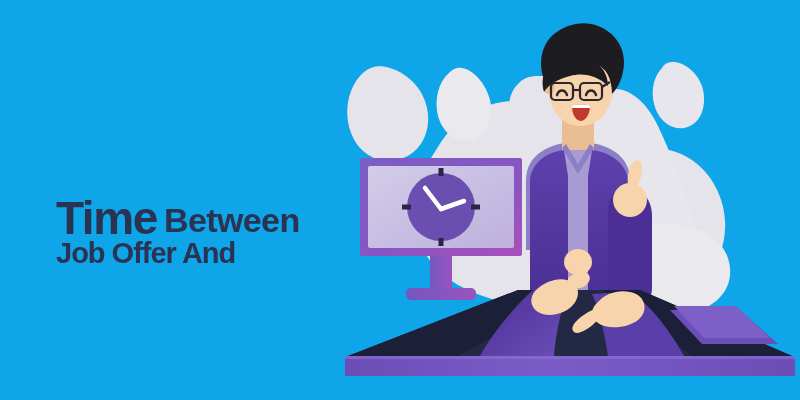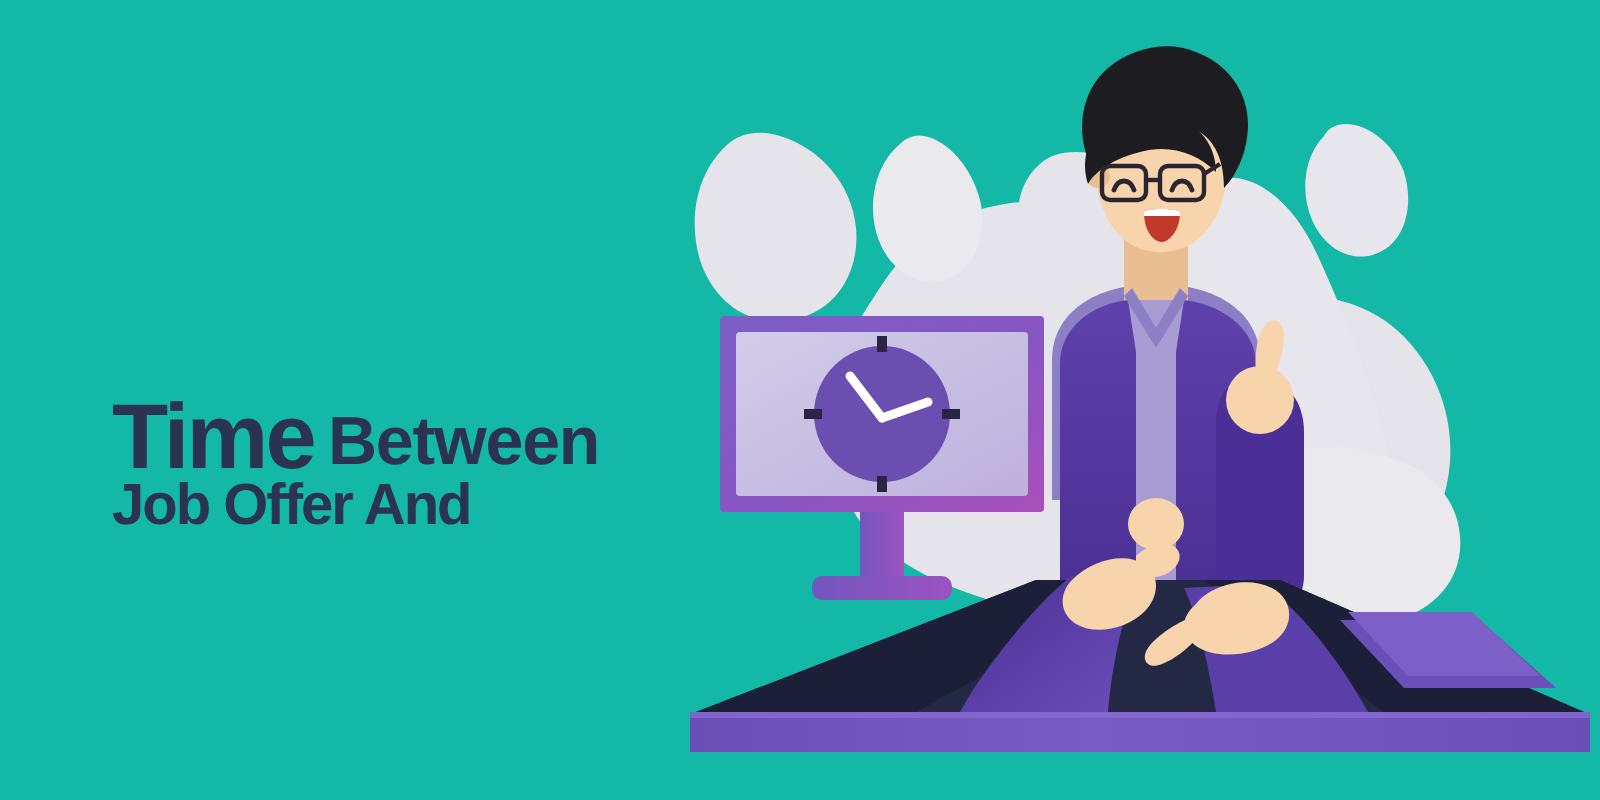--- a/index.html
+++ b/index.html
@@ -7,21 +7,21 @@
   body{
     width:800px;height:400px;
     background:#ffffff;
     font-family:"Liberation Sans", sans-serif;
     overflow:hidden;
     position:relative;
   }
   #banner{
     position:absolute;inset:0;
     width:800px;height:400px;
-    background:#14b8a6;
+    background:#0ea5e9;
   }
 
   
   #headline{
     position:absolute;
     left:56px;
     top:196px;
     width:340px;
     color:#2A3352;
     line-height:0.98;

